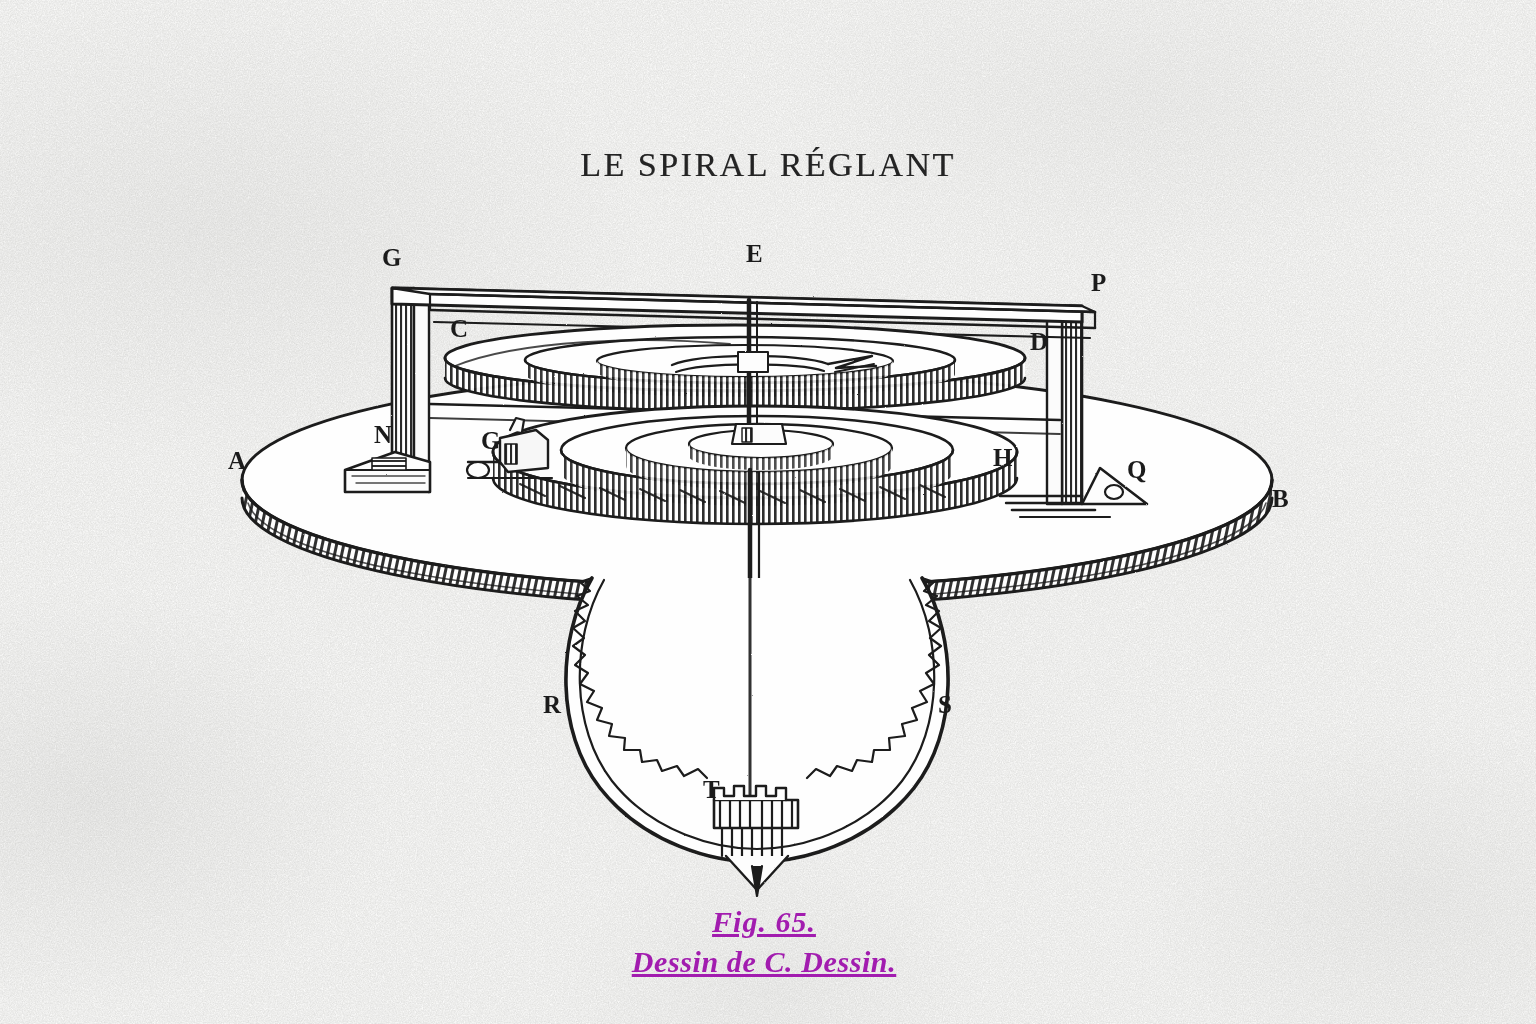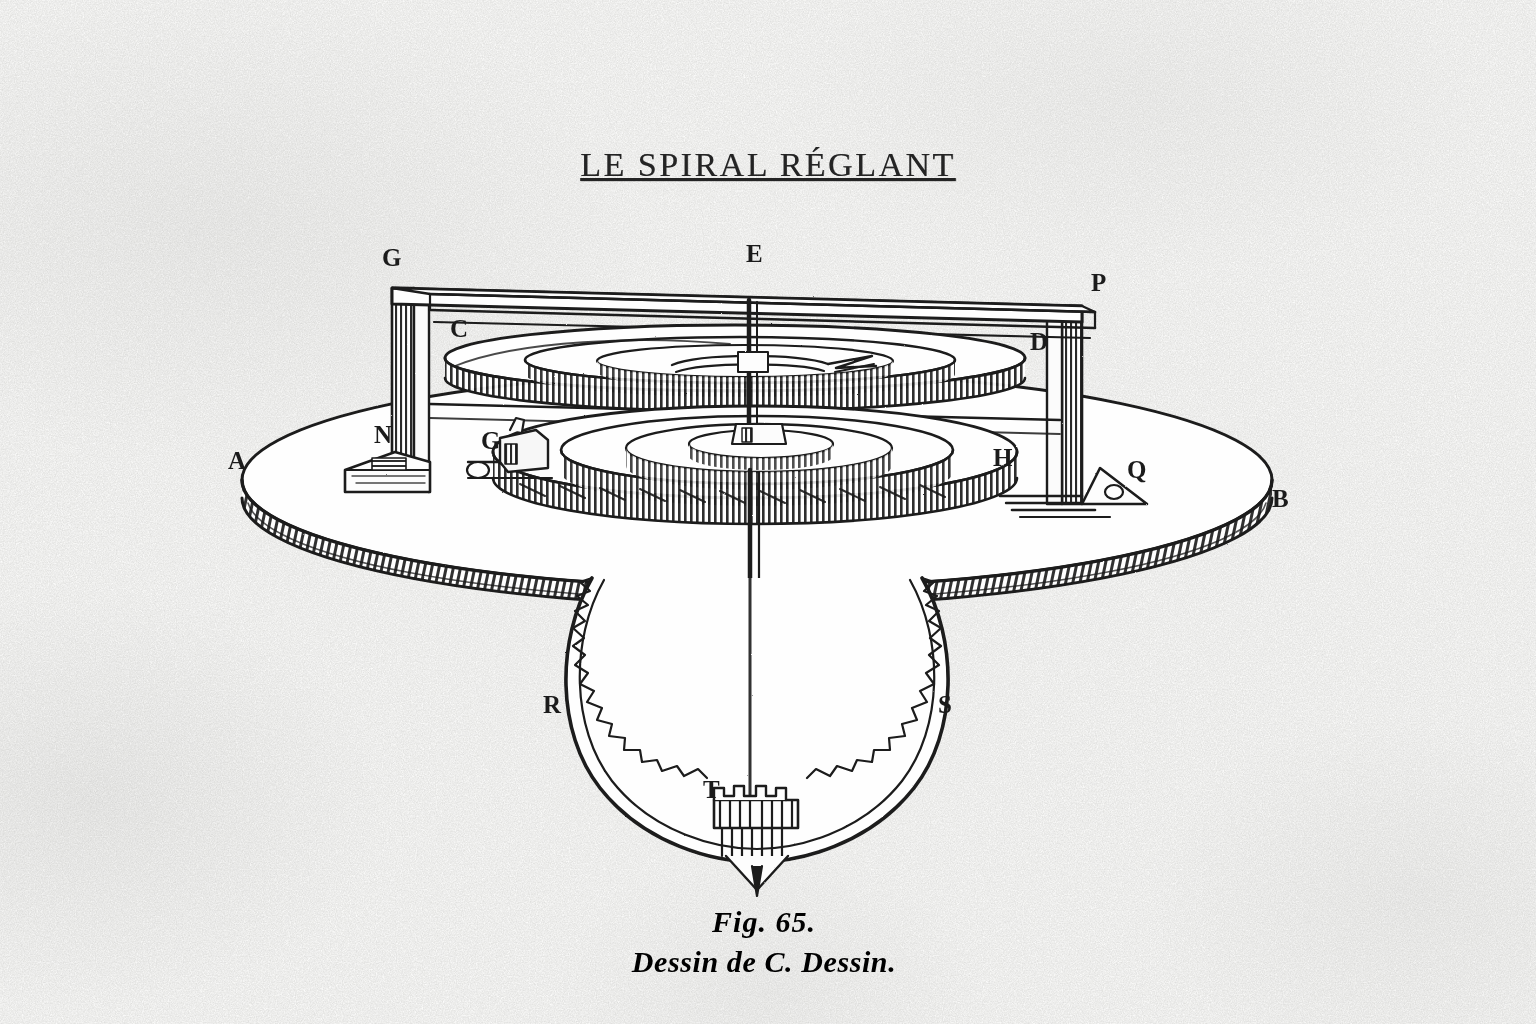--- a/index.html
+++ b/index.html
@@ -47,28 +47,28 @@
     position: absolute;
     left: 0; right: 0;
     top: 146px;
     text-align: center;
     font-size: 34px;
     letter-spacing: 2.5px;
     font-weight: 400;
     font-family: "Liberation Serif", "DejaVu Serif", serif;
     color: #242424;
     text-shadow: 0.4px 0.4px 0 rgba(40,40,40,0.45);
-    text-decoration: underline;
   }
   #caption {
     position: absolute;
     left: 0; right: 8px;
     top: 905px;
     text-align: center;
-    color: #000000;
+    color: #a21caf;
+    text-decoration: underline;
   }
   #fig-number {
     font-style: italic;
     font-weight: bold;
     font-size: 30px;
     letter-spacing: 1px;
     display: block;
   }
   #fig-credit {
     font-style: italic;

